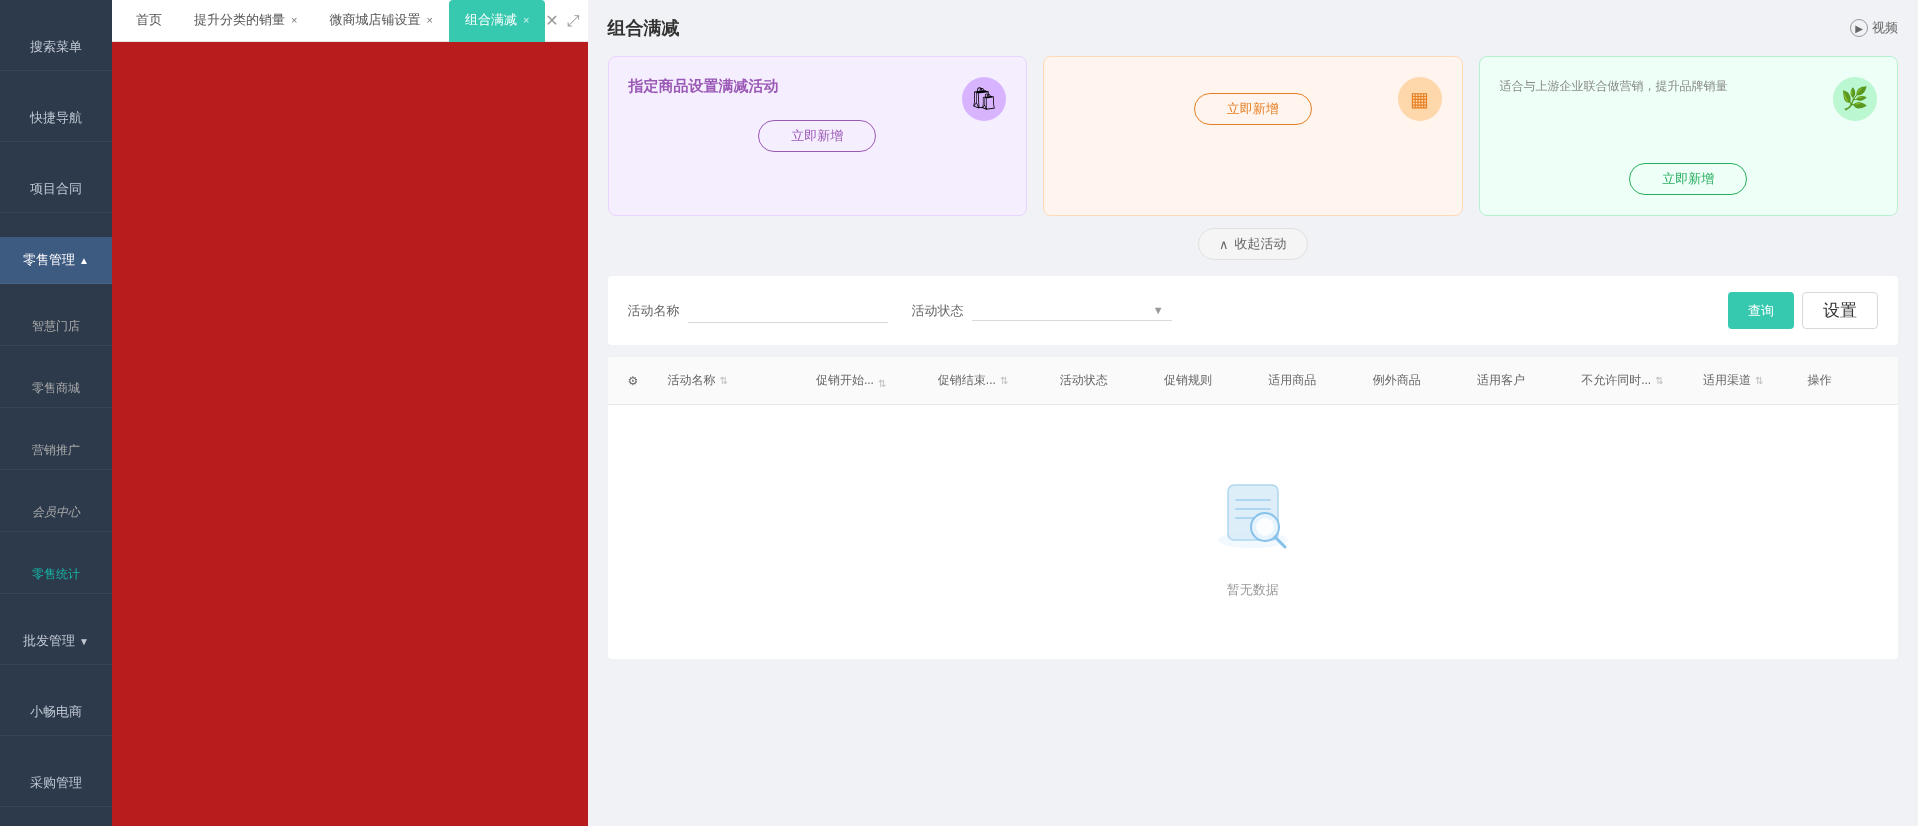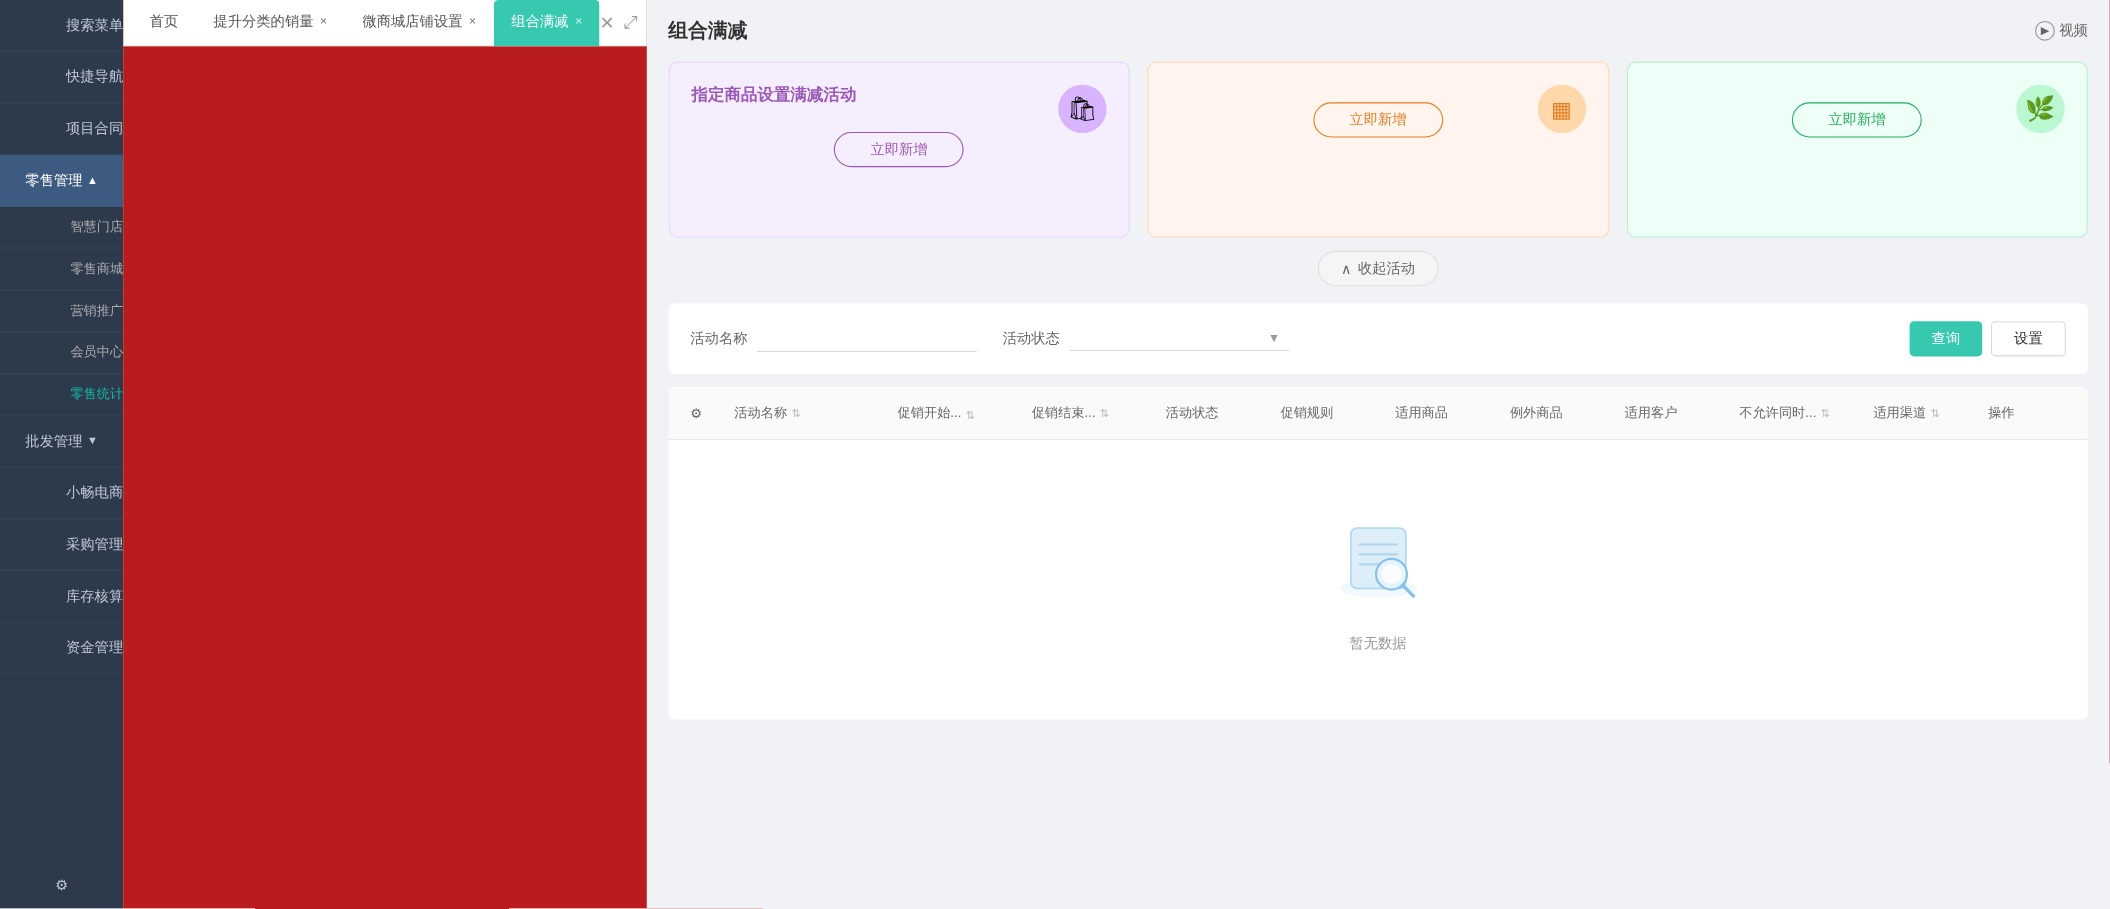--- a/index.html
+++ b/index.html
@@ -11,25 +11,26 @@
       background: #2d3a4b;
       color: #c0c8d4;
       display: flex;
       flex-direction: column;
       flex-shrink: 0;
       height: 100%;
       overflow-y: auto;
     }
     .sidebar-item {
       padding: 14px 0;
-      text-align: right;
+      text-align: center;
       font-size: 13px;
       cursor: pointer;
       position: relative;
       border-bottom: 1px solid rgba(255,255,255,0.05);
+      margin-top: 24px;
     }
     .sidebar-item.has-arrow { display: flex; align-items: center; justify-content: center; gap: 4px; }
     .sidebar-item.highlighted { background: #3d5a80; color: #fff; }
     .sidebar-arrow { font-size: 10px; }
     .sidebar-bottom { margin-top: auto; }
     .sidebar-gear { padding: 14px 0; text-align: center; cursor: pointer; color: #c0c8d4; }
 
     
     .main-area {
       flex: 1;
@@ -227,21 +228,21 @@
       cursor: pointer;
       font-size: 13px;
     }
     .btn-default {
       background: #fff;
       color: #333;
       border: 1px solid #d9d9d9;
       padding: 6px 20px;
       border-radius: 4px;
       cursor: pointer;
-      font-size: 13px;
+      font-size: 17px;
     }
 
     
     .table-container {
       background: #fff;
       border-radius: 4px;
       overflow: hidden;
     }
     .table-header {
       display: flex;
@@ -309,21 +310,21 @@
   </div>
   <div class="sidebar-item" style="font-size:12px; color:#aaa; padding: 10px 0;">
     <span>智慧门店</span>
   </div>
   <div class="sidebar-item" style="font-size:12px; color:#aaa; padding: 10px 0;">
     <span>零售商城</span>
   </div>
   <div class="sidebar-item" style="font-size:12px; color:#aaa; padding: 10px 0;">
     <span>营销推广</span>
   </div>
-  <div class="sidebar-item" style="font-size:12px; color:#aaa; padding: 10px 0;">
+  <div class="sidebar-item" style="font-size:12px; color:#aaa; padding: 10px 0; font-style: italic;">
     <span>会员中心</span>
   </div>
   <div class="sidebar-item" style="font-size:12px; color:#14b8a6; padding: 10px 0;">
     <span>零售统计</span>
   </div>
   <div class="sidebar-item has-arrow">
     <span>批发管理</span>
     <span class="sidebar-arrow">▼</span>
   </div>
   <div class="sidebar-item">
@@ -385,20 +386,21 @@
         <button class="card-btn" style="border: 1px solid #9b59b6; color: #9b59b6; background: transparent; padding: 6px 32px; border-radius: 20px; cursor: pointer; font-size: 13px; margin-top: 16px; align-self: center;">立即新增</button>
       </div>
 
       <div class="activity-card orange">
         <div class="card-icon" style="background:#fed7aa; color:#e67e22; font-size:20px;">▦</div>
         <button class="card-btn" style="border: 1px solid #e67e22; color: #e67e22; background: transparent; padding: 6px 32px; border-radius: 20px; cursor: pointer; font-size: 13px; margin-top: 16px; align-self: center;">立即新增</button>
       </div>
 
       <div class="activity-card green">
         <div class="card-icon" style="background:#bbf7d0; color:#27ae60;">🌿</div>
+        <div class="card-desc">适合与上游企业联合做营销，提升品牌销量</div>
         <button class="card-btn" style="border: 1px solid #27ae60; color: #27ae60; background: transparent; padding: 6px 32px; border-radius: 20px; cursor: pointer; font-size: 13px; margin-top: 16px; align-self: center;">立即新增</button>
       </div>
     </div>
 
     <div class="collapse-bar">
       <div class="collapse-btn">
         <span>∧</span>
         <span>收起活动</span>
       </div>
     </div>

